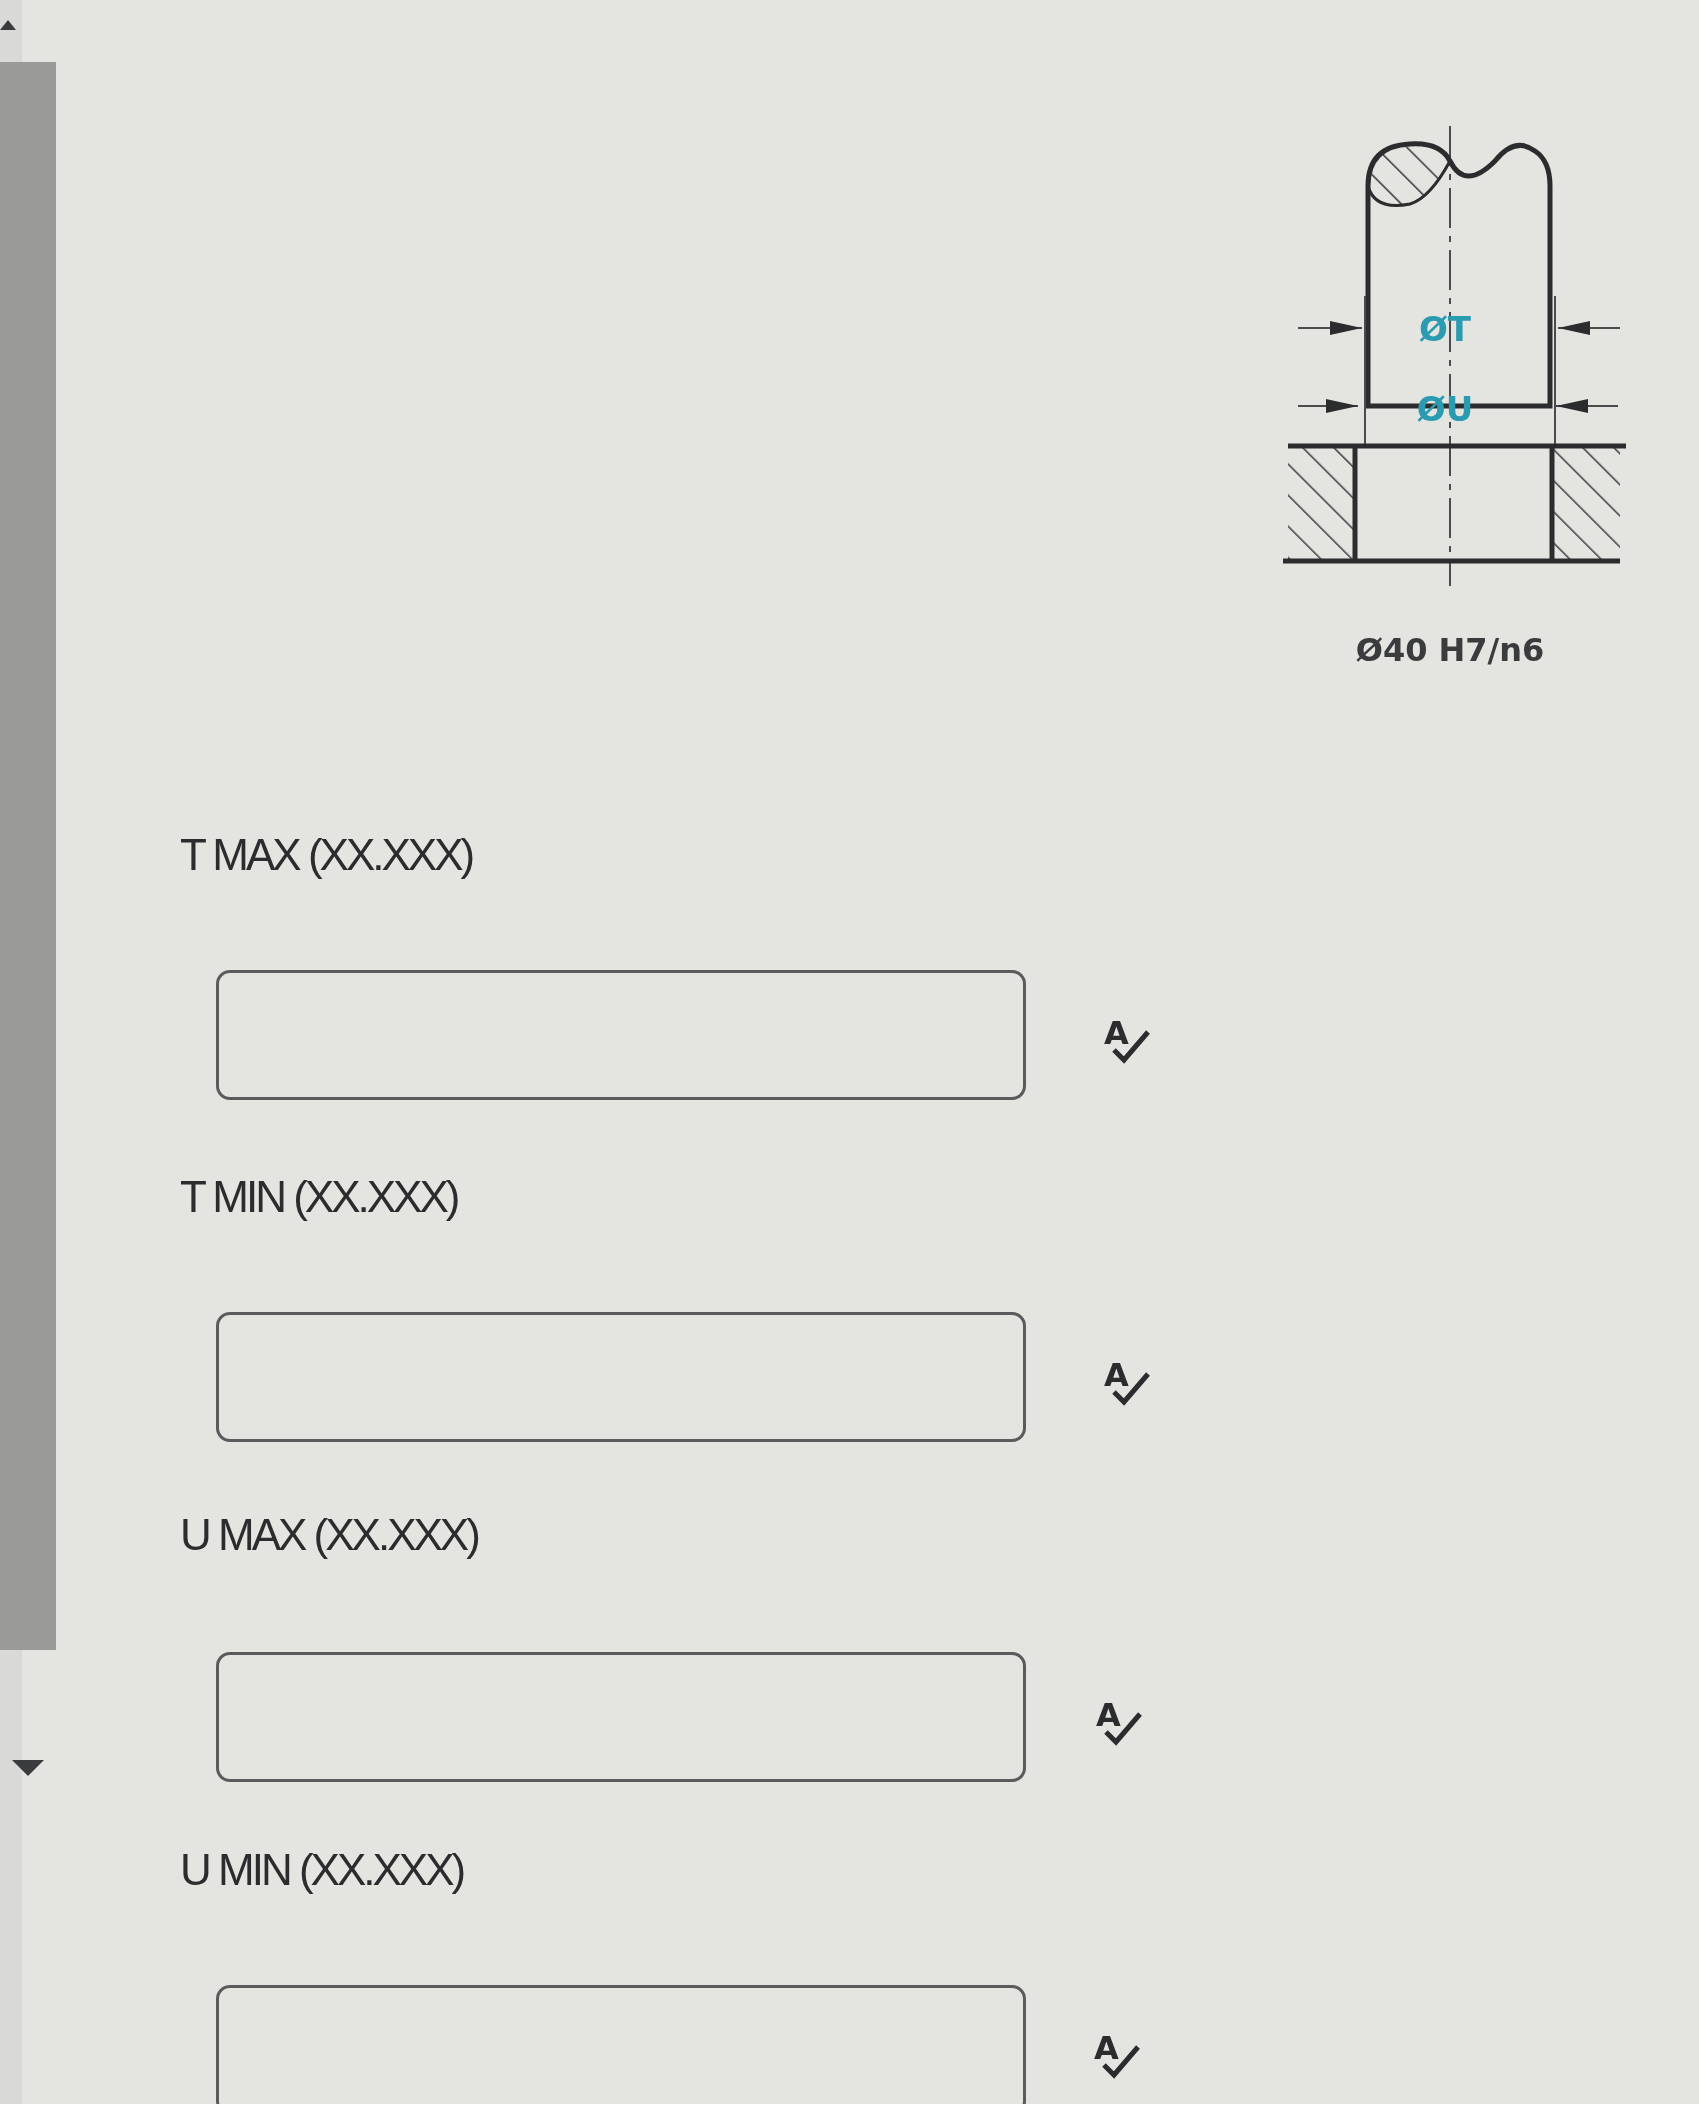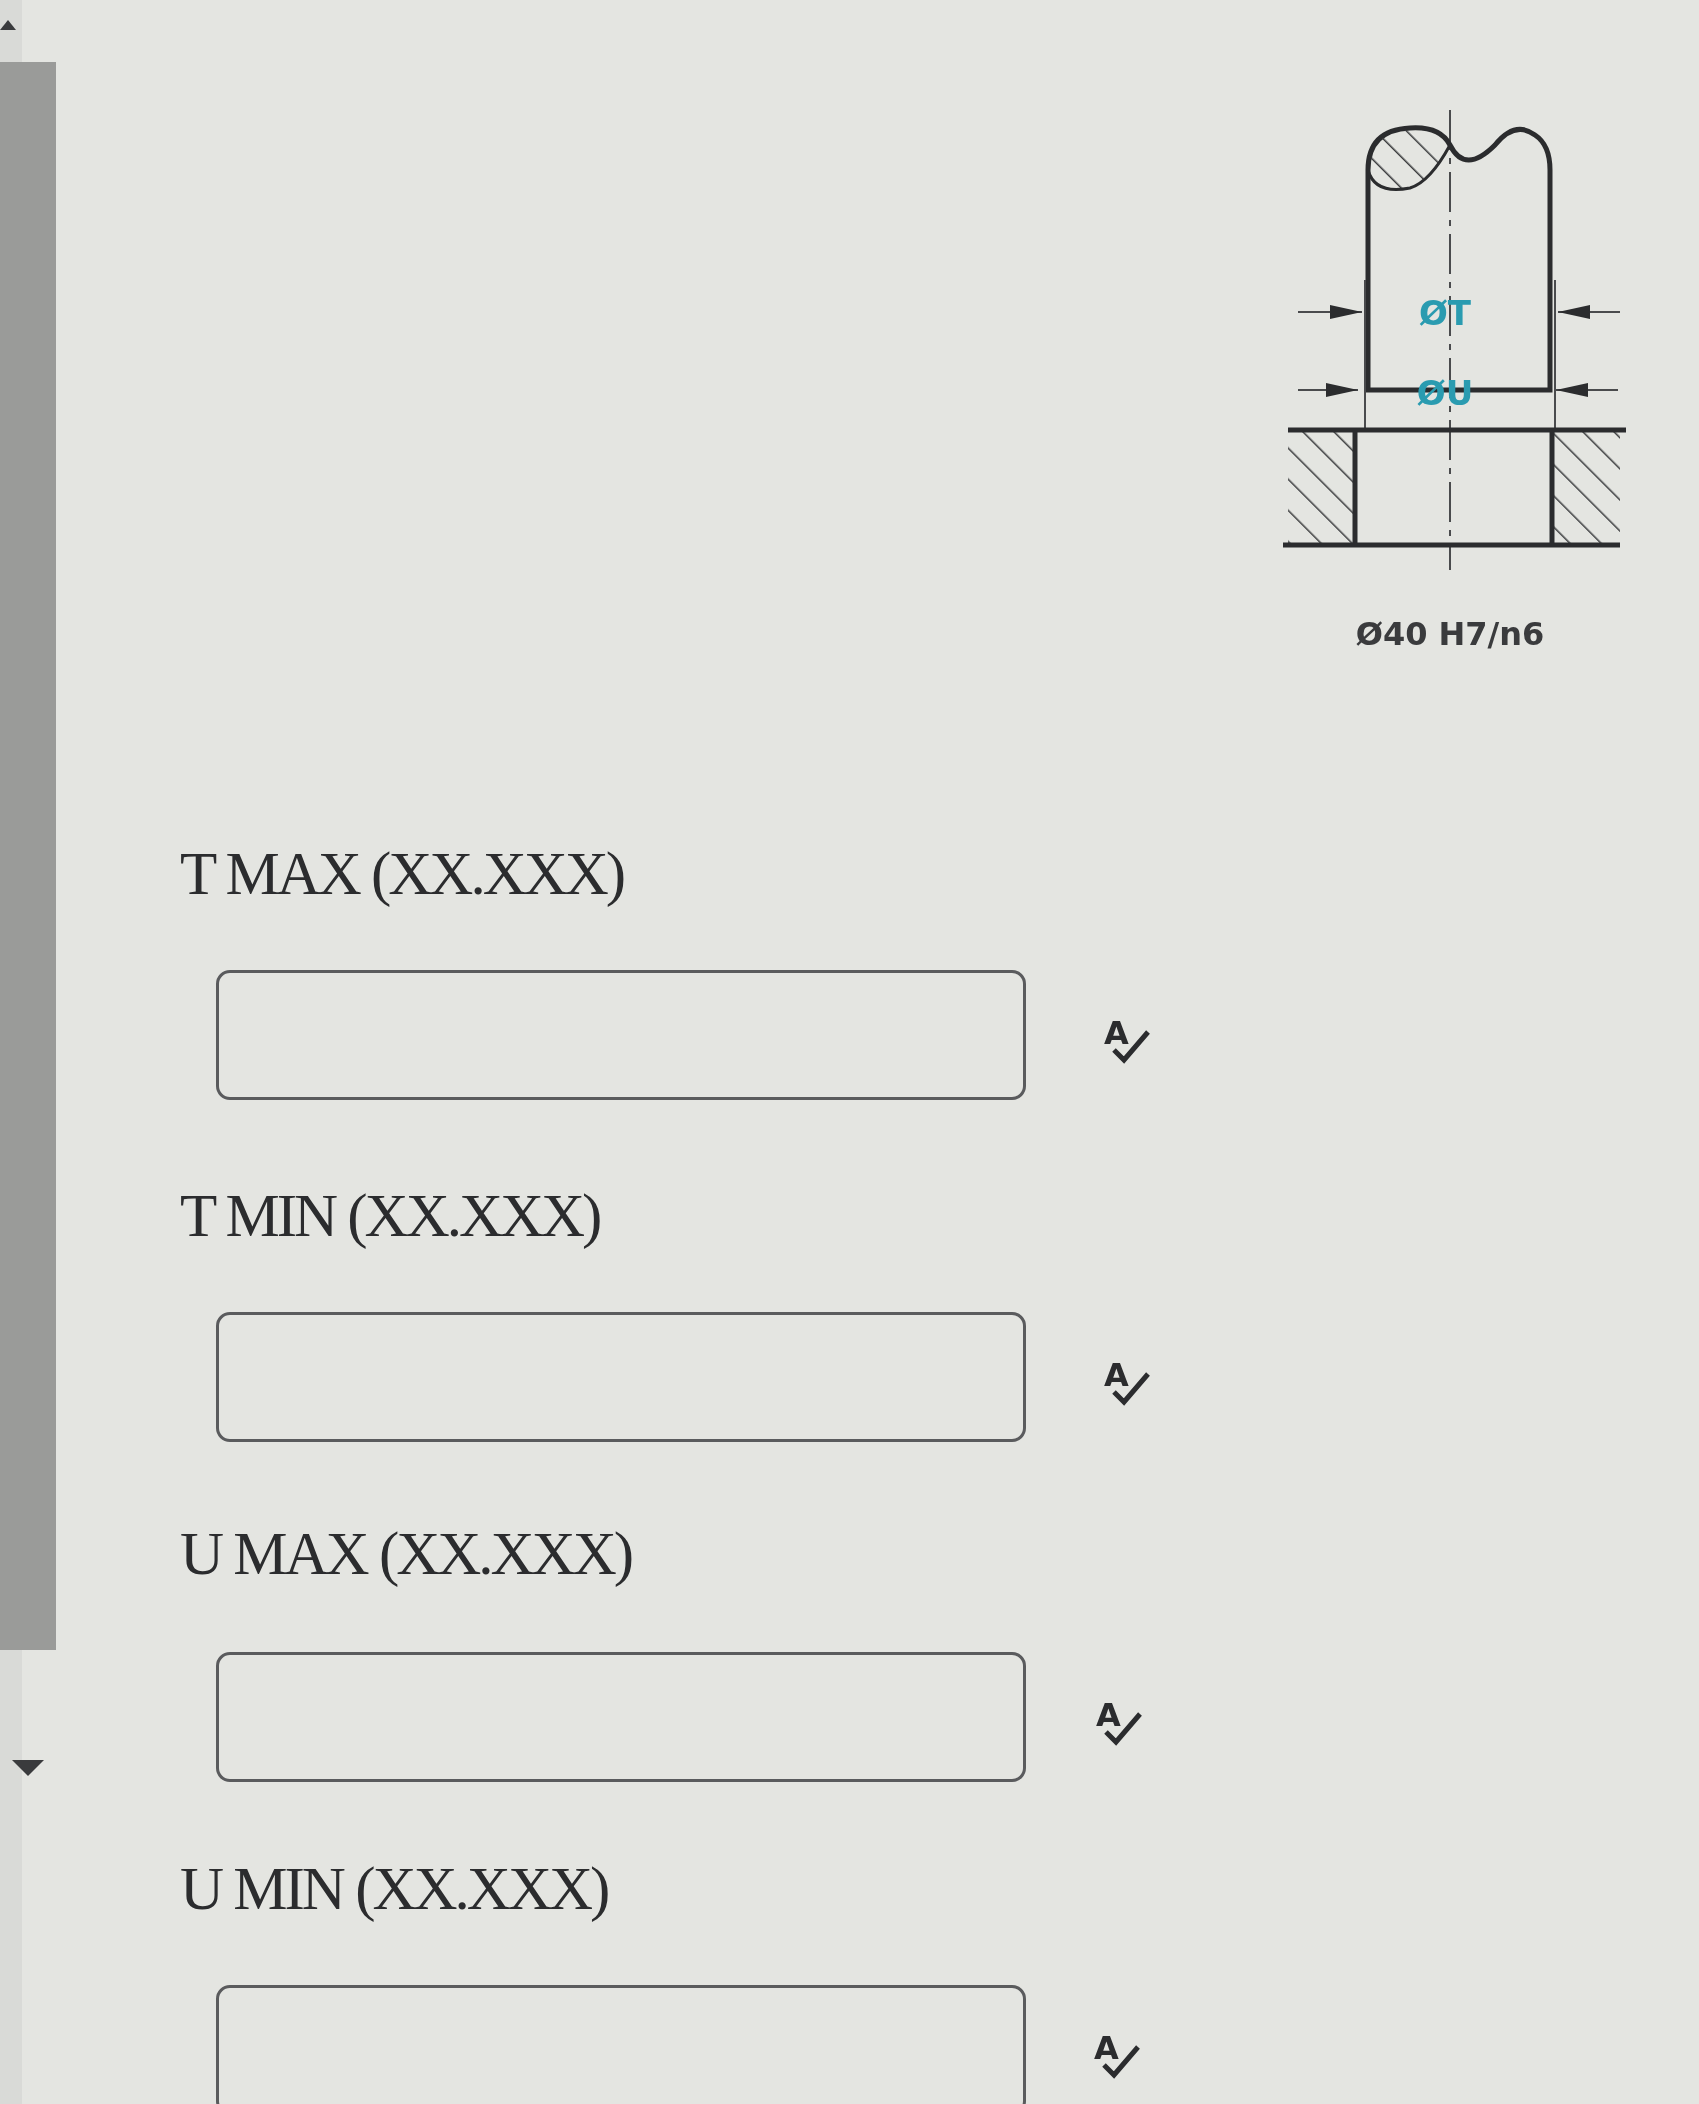--- a/index.html
+++ b/index.html
@@ -48,39 +48,39 @@
       top: 20px;
       width: 0;
       height: 0;
       border-left: 8px solid transparent;
       border-right: 8px solid transparent;
       border-bottom: 10px solid #3a3b3d;
     }
     .figure {
       position: absolute;
       left: 1250px;
-      top: 100px;
+      top: 116px;
       width: 380px;
       height: 570px;
     }
     .figure svg {
       width: 100%;
       height: 100%;
     }
     .field-group {
       position: absolute;
       left: 180px;
       width: 1000px;
     }
     .field-label {
       position: absolute;
       left: 0;
-      top: 9px;
-      font-family: Liberation Serif, serif;
-      font-size: 61px;
+      top: 0;
+      font-family: Liberation Sans, sans-serif;
+      font-size: 44px;
       letter-spacing: -3px;
       color: #2b2c2e;
       white-space: nowrap;
     }
     .field-input {
       position: absolute;
       left: 36px;
       width: 810px;
       height: 130px;
       border: 3px solid #5a5b5d;

